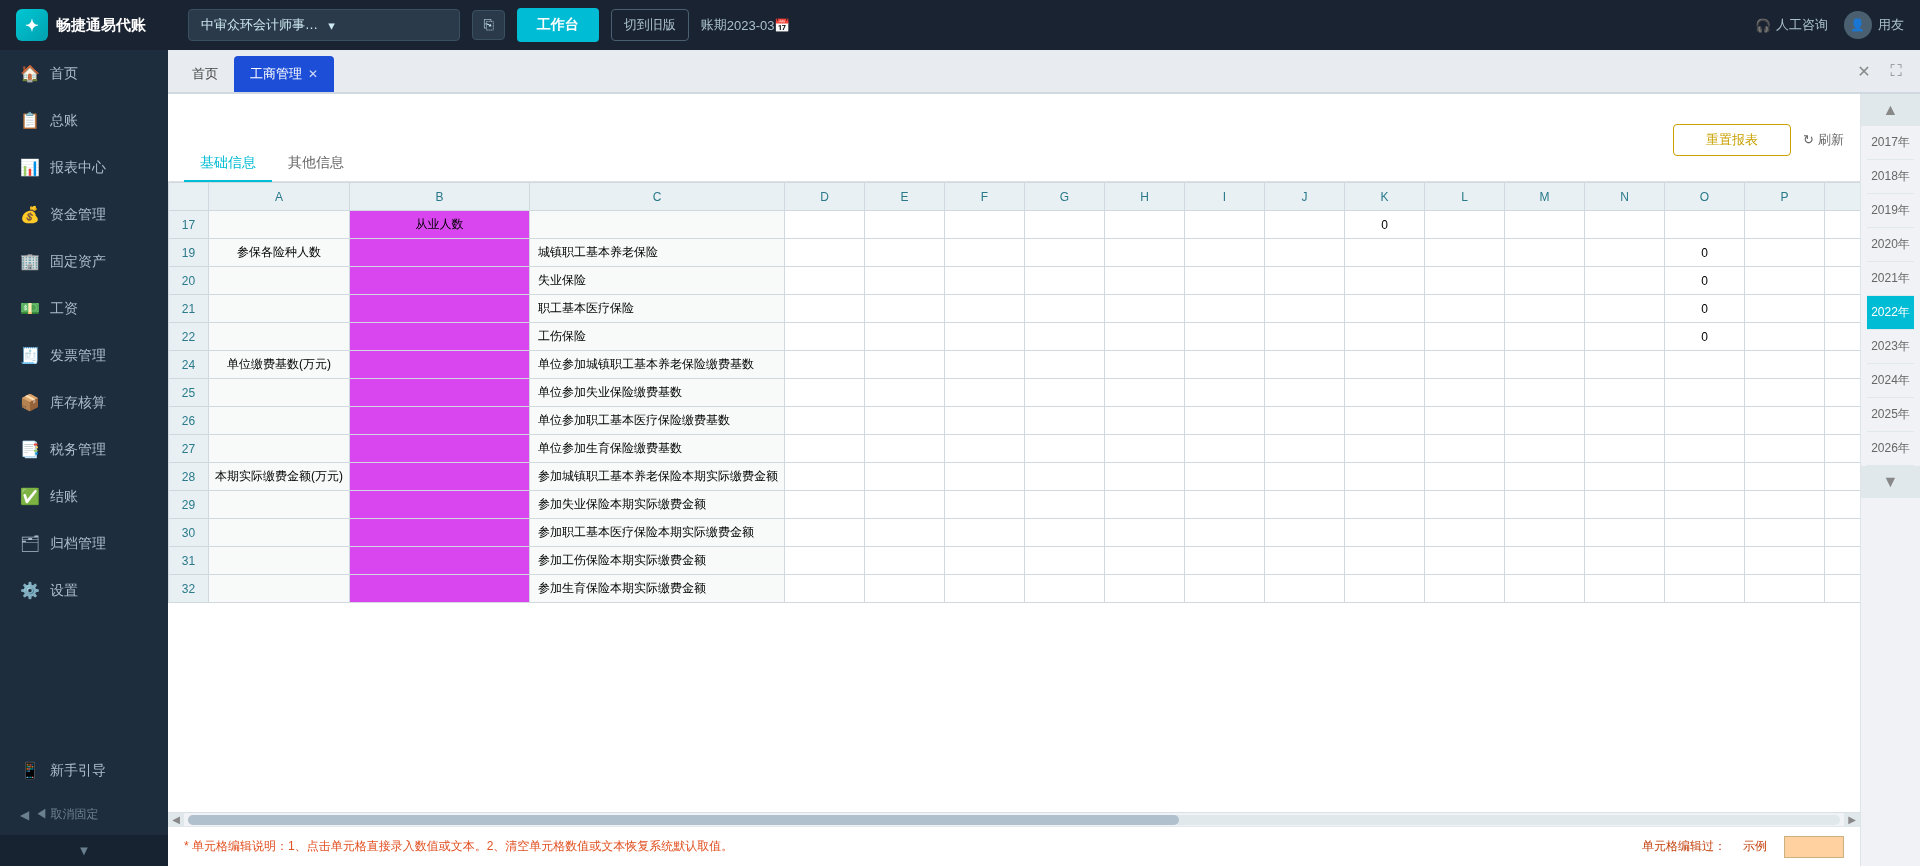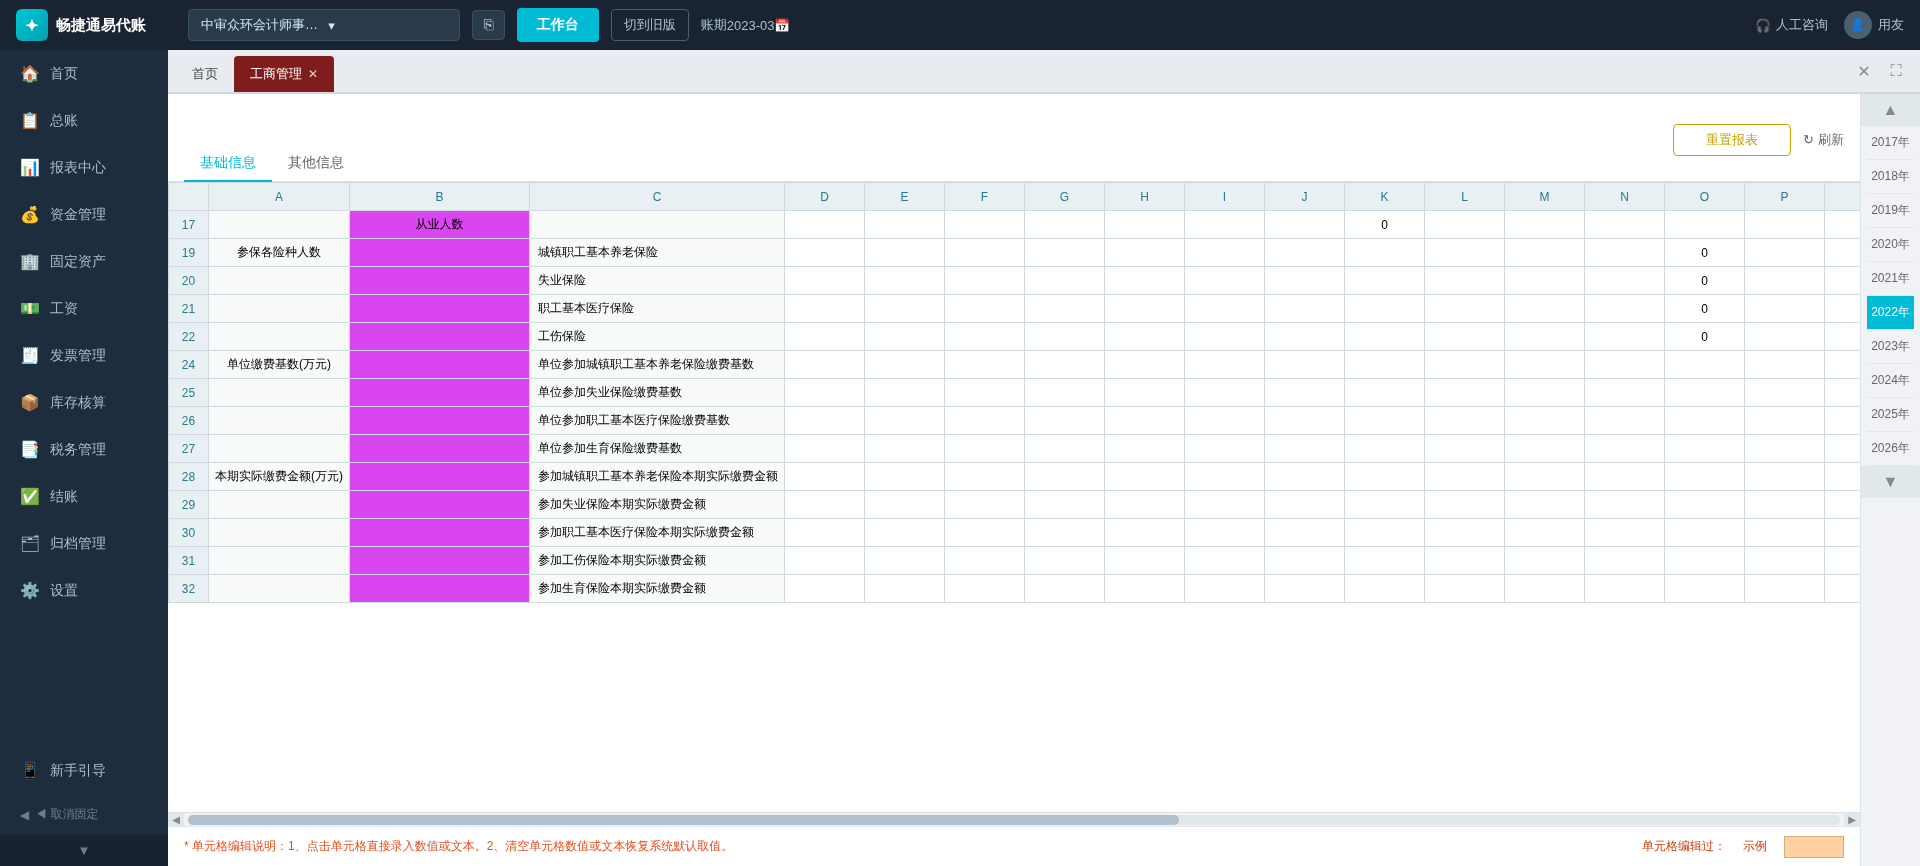--- a/index.html
+++ b/index.html
@@ -193,21 +193,21 @@
       display: flex;
       align-items: center;
       gap: 8px;
       cursor: pointer;
       border-radius: 4px 4px 0 0;
       color: #666;
       font-size: 13px;
       background: transparent;
     }
     .tab-item.active {
-      background: #7f1d1d;
+      background: #1d4ed8;
       color: white;
       gap: 6px;
     }
     .tab-home {
       color: #444;
       font-size: 13px;
     }
     .tab-close {
       font-size: 12px;
       color: rgba(255,255,255,0.8);

